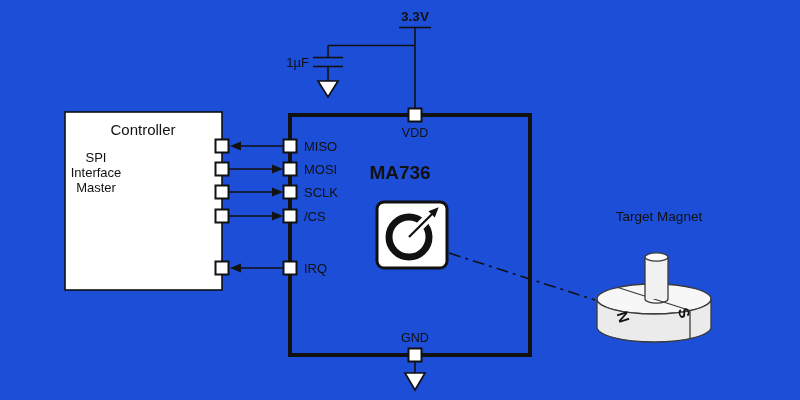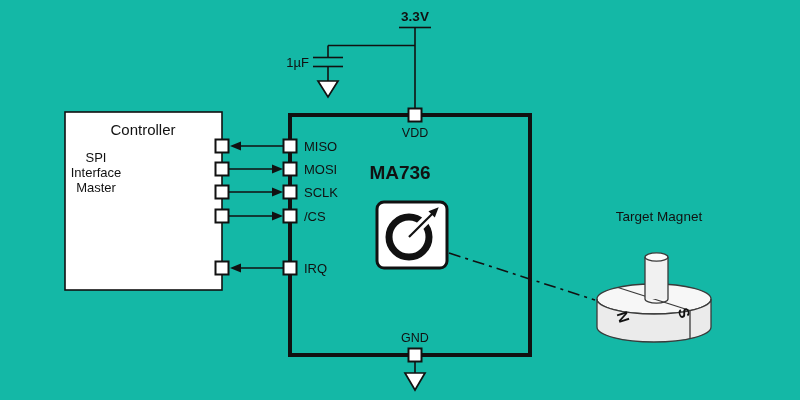--- a/index.html
+++ b/index.html
@@ -1,16 +1,16 @@
 <!DOCTYPE html>
 <html><head>
 <meta charset="utf-8">
 <style>
   html,body{margin:0;padding:0;background:#ffffff;}
-  .stage{position:relative;width:800px;height:400px;background:#14b8a6;overflow:hidden;}
+  .stage{position:relative;width:800px;height:400px;background:#1d4ed8;overflow:hidden;}
   svg text{font-family:"Liberation Sans","DejaVu Sans",sans-serif;fill:#111;}
   .wire{stroke:#111;stroke-width:1.6;fill:none;}
   .thickbox{stroke:#111;stroke-width:4;fill:none;}
   .thinbox{stroke:#111;stroke-width:1.6;fill:#fff;}
   .pin{stroke:#111;stroke-width:2;fill:#fff;}
   .arrowhead{fill:#111;stroke:none;}
   .gnd{fill:#fff;stroke:#111;stroke-width:1.7;}
   .maggray{stroke:#3a3a3a;stroke-width:1.3;}
 </style>
 </head>

